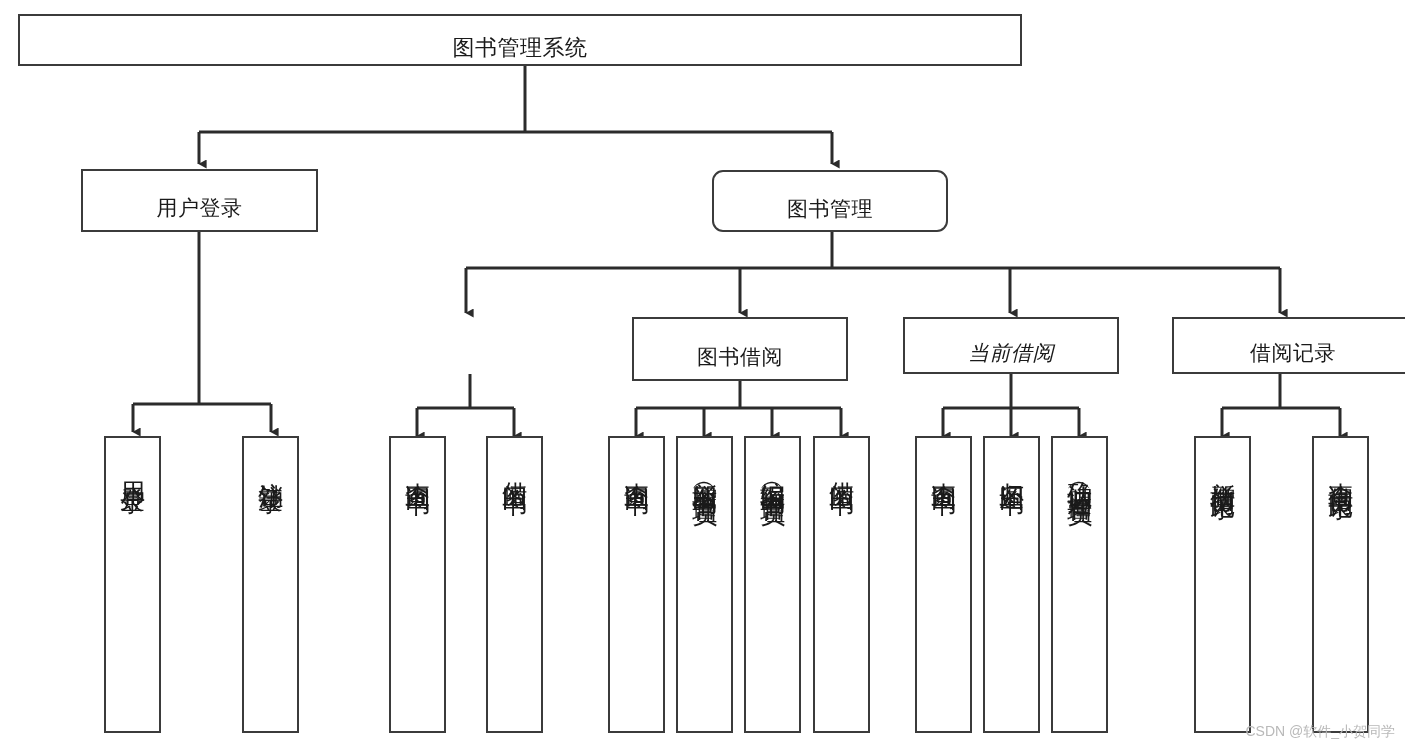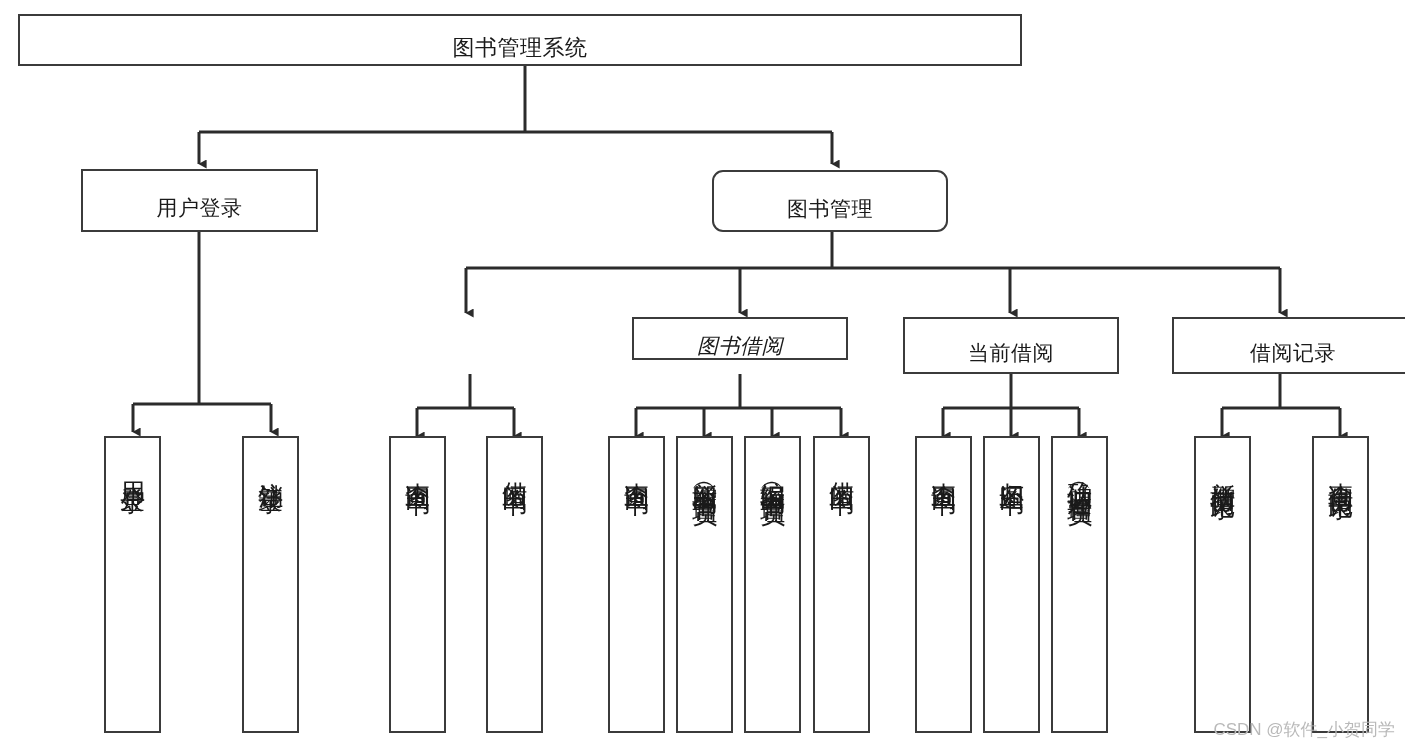--- a/index.html
+++ b/index.html
@@ -39,21 +39,21 @@
     font-size:25px;
     line-height:1.18;
     letter-spacing:3px;
     white-space:nowrap;
   }
 
   #watermark{
     position:absolute;
     right:10px;
     bottom:6px;
-    font-size:17px;
+    font-size:14px;
     color:#b9b9b9;
     white-space:nowrap;
     user-select:none;
     margin-top:13px;
   }
 </style>
 </head>
 <body>
 
 <div id="canvas">
@@ -114,25 +114,25 @@
 
   <div class="node h-node" style="left:81px;top:169px;width:237px;height:63px;">
     <span class="lbl">用户登录</span>
   </div>
 
   <div class="node h-node" style="left:712px;top:170px;width:236px;height:62px;border-radius:11px;">
     <span class="lbl">图书管理</span>
   </div>
 
 
-  <div class="node h-node" style="left:632px;top:317px;width:216px;height:43px;font-style:italic;">
+  <div class="node h-node" style="left:632px;top:317px;width:216px;height:64px;">
     <span class="lbl">图书借阅</span>
   </div>
 
-  <div class="node h-node" style="left:903px;top:317px;width:216px;height:57px;">
+  <div class="node h-node" style="left:903px;top:317px;width:216px;height:57px;font-style:italic;">
     <span class="lbl">当前借阅</span>
   </div>
 
   <div class="node h-node" style="left:1172px;top:317px;width:242px;height:57px;">
     <span class="lbl">借阅记录</span>
   </div>
 
   <div class="node v-node" style="left:104px;top:436px;width:57px;height:297px;">
     <span class="lbl">用户登录</span>
   </div>

